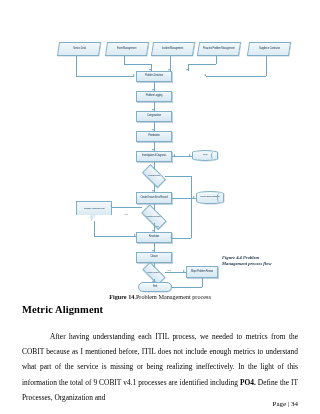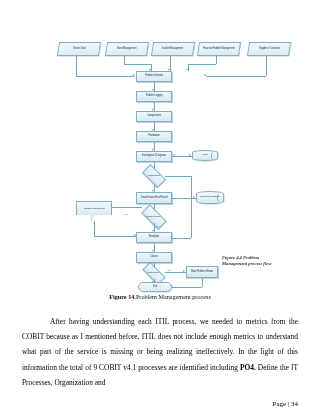--- a/index.html
+++ b/index.html
@@ -343,18 +343,19 @@
     </div>
 
     <div class="fig-note" style="left:222px; top:255px;">Figure 4.4  Problem Management process flow</div>
 
   </div>
 
   <div class="caption">
     <b>Figure 14.</b><span>Problem Management process</span>
   </div>
 
+  <h2 class="heading">Metric Alignment</h2>
 
   <p class="para"><span>After having understanding each ITIL process, we needed to metrics  from the COBIT because as I mentioned before, ITIL does not include enough metrics to understand what part of the service is missing or being realizing ineffectively.   In the light of this information the total of 9 COBIT v4.1 processes are identified including </span><b>PO4.</b><span> Define the IT Processes, Organization and</span></p>
 
   <div class="footer">Page | 34</div>
 
 </div>
 
 </body></html>

